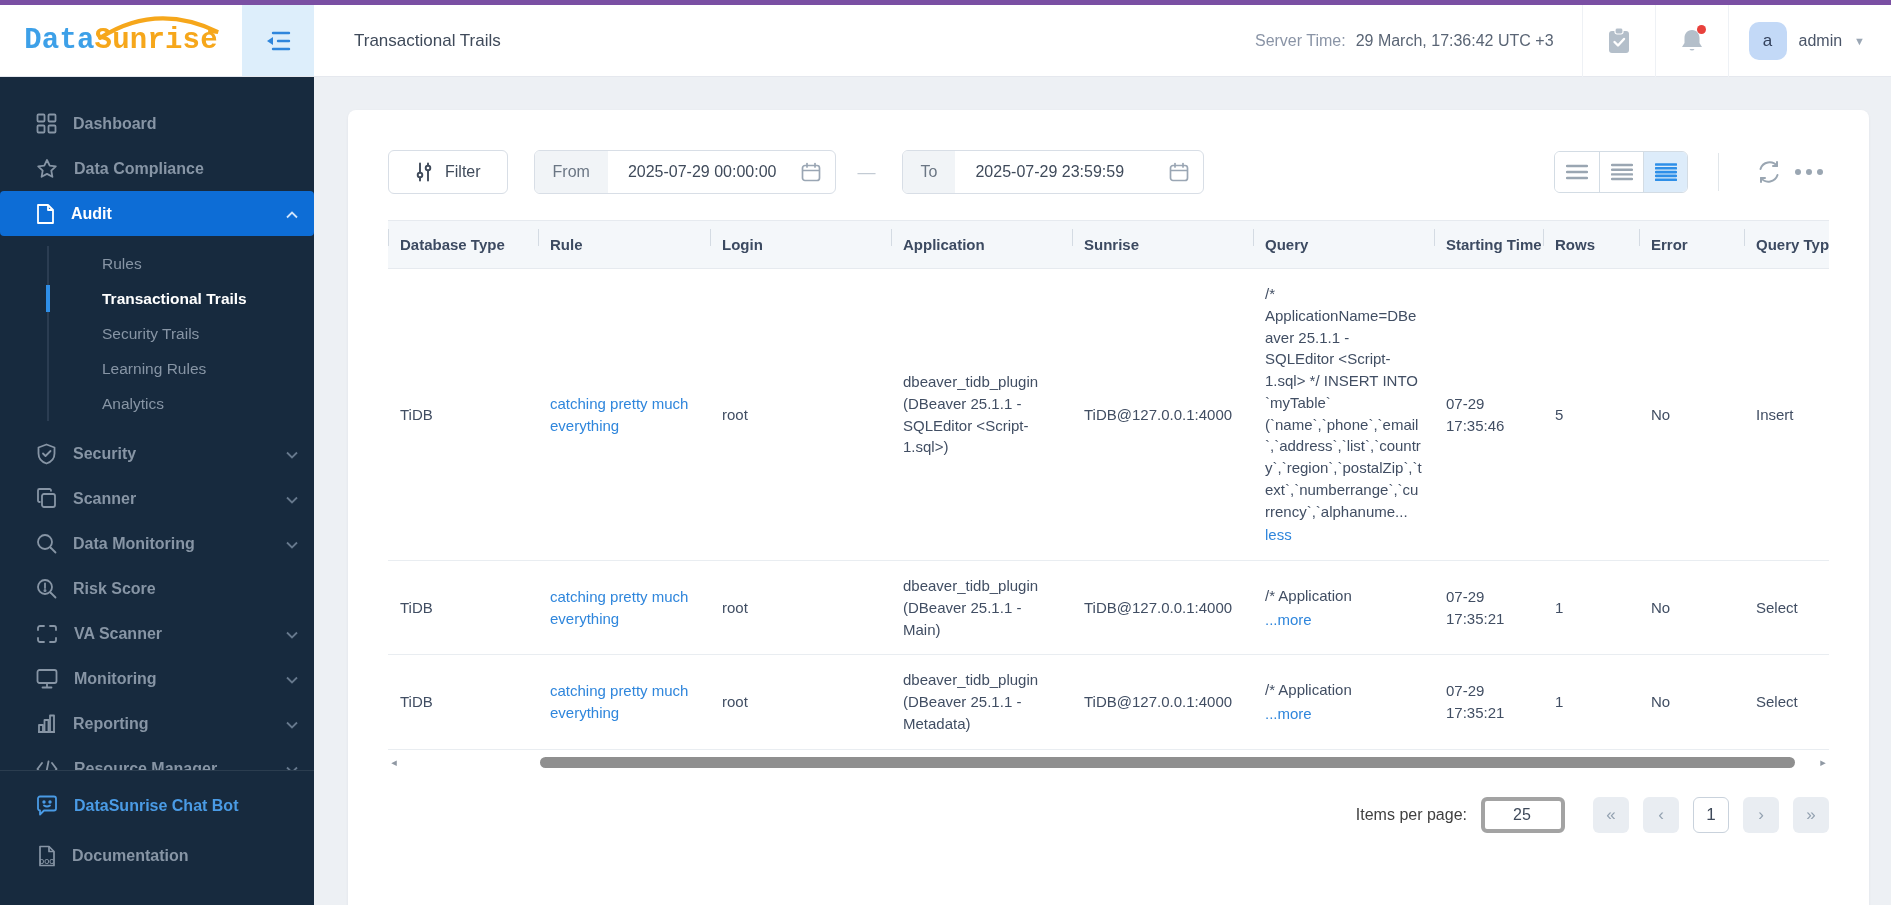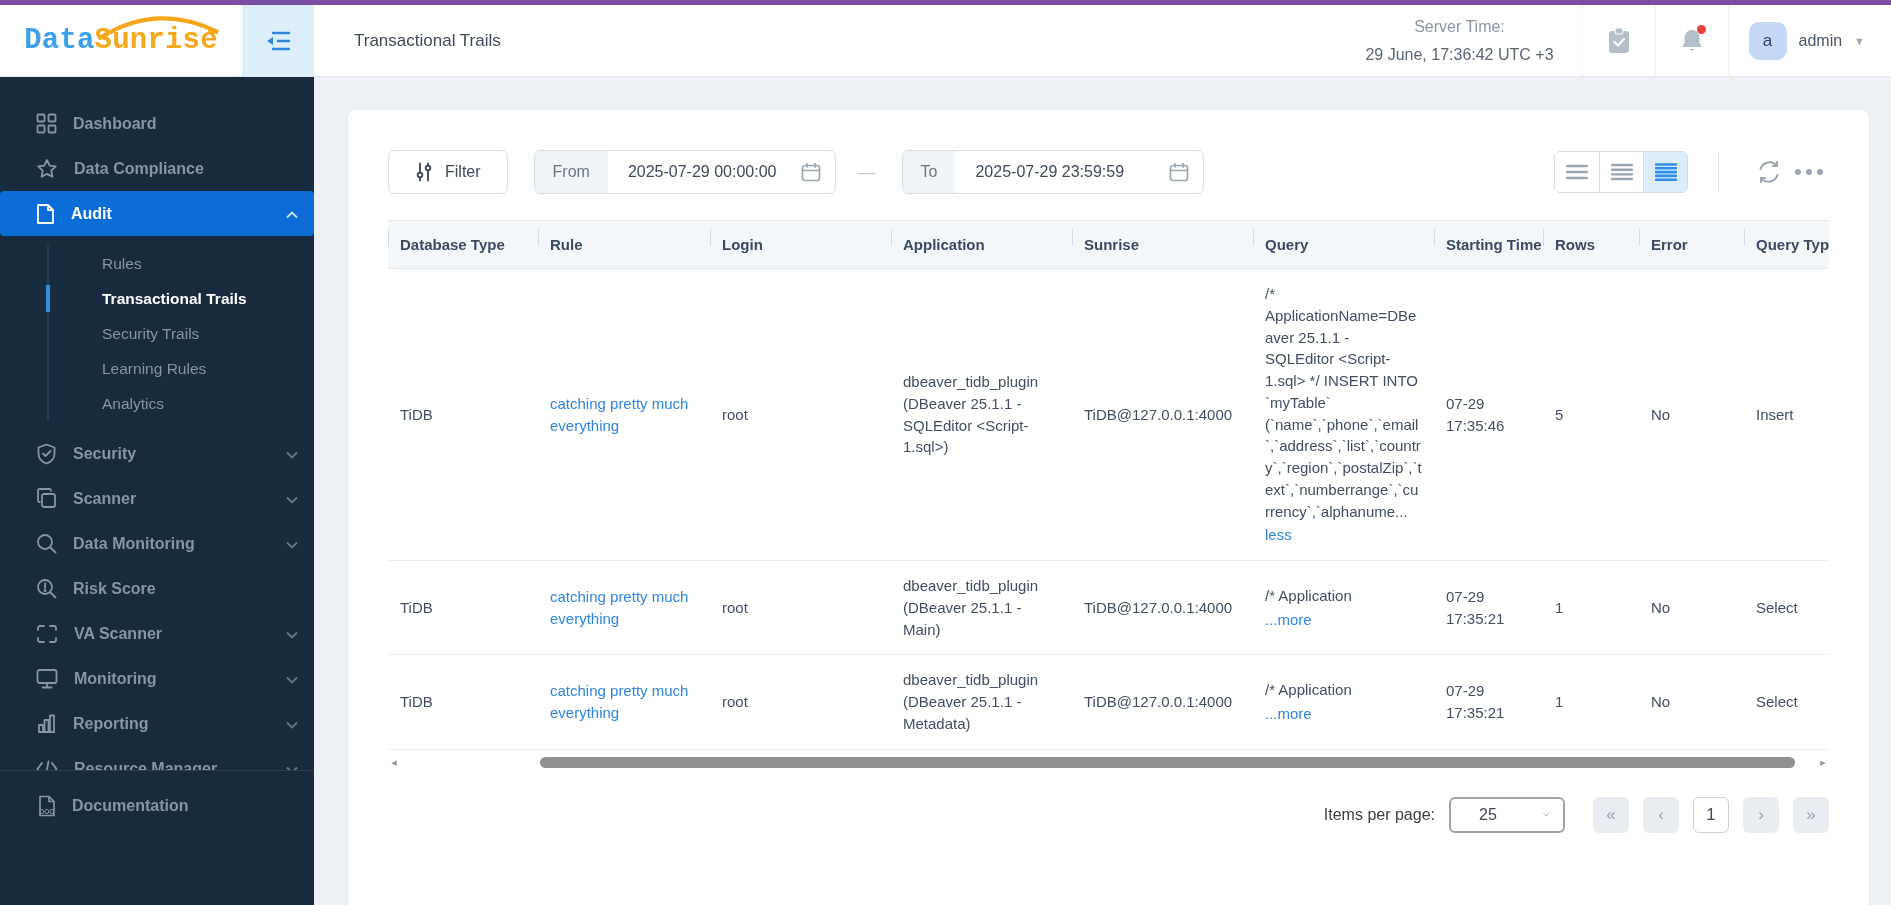--- a/index.html
+++ b/index.html
@@ -12,21 +12,21 @@
   
   .header { height:72px; background:#fff; display:flex; align-items:stretch; border-bottom:1px solid #e5e8ee; position:relative; z-index:5; }
   .logo { width:242px; display:flex; align-items:center; justify-content:center; position:relative; cursor:pointer; }
   .logo-text { font-size:29px; font-weight:bold; letter-spacing:.2px; position:relative;font-family:Liberation Mono, monospace; }
   .logo-data { color:#3da0e8; }
   .logo-sunrise { color:#f6a71b; }
   .logo-arc { position:absolute; left:72px; top:-16px; pointer-events:none; }
   .collapse-btn { width:72px; background:#ddeefb; display:flex; align-items:center; justify-content:center; cursor:pointer; }
   .page-title { font-size:17px; color:#3f4a5a; display:flex; align-items:center; margin-left:40px; }
   .header-right { margin-left:auto; display:flex; align-items:center; }
-  .server-time { display:flex; align-items:center; gap:10px; font-size:16px; margin-right:28px;flex-direction:column; }
+  .server-time { display:flex; align-items:center; gap:10px; font-size:16px; margin-right:28px; }
   .server-time .lbl { color:#8a94a6; }
   .server-time .val { color:#5a6575; }
   .hdr-divider { width:1px; height:72px; background:#eef1f5; }
   .hdr-icon-btn { width:72px; height:72px; display:flex; align-items:center; justify-content:center; cursor:pointer; position:relative; color:#b4bfca; }
   .red-dot { position:absolute; top:20px; right:22px; width:9px; height:9px; border-radius:50%; background:#e8413c; }
   .user-chip { display:flex; align-items:center; gap:12px; padding:0 26px 0 20px; cursor:pointer; }
   .avatar { width:38px; height:38px; border-radius:10px; background:#c3d9f7; color:#33415c; font-size:17px; display:flex; align-items:center; justify-content:center; }
   .user-name { font-size:16px; color:#4a5568; }
   .chev { color:#9aa6b4; font-size:11px; }
 
@@ -87,21 +87,21 @@
 
   
   .hscroll { margin-top:5px; width:1441px; height:16px; position:relative; display:flex; align-items:center; }
   .hs-arrow { color:#8f98a3; font-size:11px; width:12px; flex:none; display:flex; justify-content:center; cursor:pointer; }
   .hs-track { flex:1; height:11px; position:relative; }
   .hs-thumb { position:absolute; left:140px; width:1255px; top:0; height:11px; border-radius:6px; background:#8f8f8f; cursor:grab; }
 
   
   .pager { margin-top:26px; display:flex; align-items:center; justify-content:flex-end; gap:14px; }
   .pp-label { font-size:16px; color:#404040; }
-  .pp-select { width:116px; height:36px; border:2px solid #a3a3a3; border-radius:6px; display:flex; align-items:center; justify-content:space-between; padding:0 14px 0 28px; font-size:16px; color:#3f4a5a; cursor:pointer; background:#fff; margin-right:14px;gap:46px; }
+  .pp-select { width:84px; height:36px; border:4px solid #a3a3a3; border-radius:6px; display:flex; align-items:center; justify-content:space-between; padding:0 14px 0 28px; font-size:16px; color:#3f4a5a; cursor:pointer; background:#fff; margin-right:14px;gap:46px; }
   .pg-btn { width:36px; height:36px; border-radius:6px; background:#e9edf2; color:#93a1b0; display:flex; align-items:center; justify-content:center; font-size:17px; cursor:pointer; border:1px solid transparent; }
   .pg-btn.current { background:#fff; border:1px solid #c9d2dc; color:#3f4a5a; }
 </style>
 </head>
 <body>
 
 <div class="stripe"></div>
 
 <div class="header">
   <div class="logo">
@@ -119,21 +119,21 @@
           <line x1="13" y1="11" x2="24" y2="11"></line>
           <line x1="8" y1="19" x2="24" y2="19"></line>
         </g>
         <path d="M8 7 L2 11 L8 15 Z" fill="#2f86dc"></path>
       </svg>
   </div>
   <div class="page-title">Transactional Trails</div>
   <div class="header-right">
     <div class="server-time">
       <span class="lbl">Server Time:</span>
-      <span class="val">29 June, 17:36:42  UTC +3</span>
+      <span class="val">29 March, 17:36:42  UTC +3</span>
     </div>
     <div class="hdr-divider"></div>
     <div class="hdr-icon-btn">
       <svg width="22" height="26" viewBox="0 0 22 26">
           <rect x="1" y="3" width="20" height="22" rx="3" fill="#b4bfca"></rect>
           <rect x="7" y="0" width="8" height="6" rx="2" fill="#b4bfca" stroke="#fff" stroke-width="1.2"></rect>
           <path d="M6.5 14 l3.5 3.5 L16 11" fill="none" stroke="#fff" stroke-width="2.4" stroke-linecap="round" stroke-linejoin="round"></path>
         </svg>
     </div>
     <div class="hdr-divider"></div>
@@ -279,20 +279,29 @@
             <path d="M16 3 L20.5 9 L16 15"></path>
             <path d="M12.5 1.5 L9.5 16.5"></path>
           </svg>
         <span>Resource Manager</span>
         <span class="exp"><svg width="12" height="8" viewBox="0 0 12 8" fill="none" stroke="currentColor" stroke-width="1.8">
               <path d="M1 1.5 L6 6.5 L11 1.5"></path>
             </svg></span>
       </div>
     </div>
     <div class="side-bottom">
+      <div class="b-item chat">
+        <svg width="22" height="22" viewBox="0 0 22 22" fill="none" stroke="currentColor" stroke-width="1.8" stroke-linejoin="round">
+            <path d="M2 3.5 a2 2 0 0 1 2 -2 h14 a2 2 0 0 1 2 2 v10 a2 2 0 0 1 -2 2 h-10 l-4 4 v-4 h-0 a2 2 0 0 1 -2 -2 Z"></path>
+            <circle cx="8" cy="7" r="0.8" fill="currentColor"></circle>
+            <circle cx="14" cy="7" r="0.8" fill="currentColor"></circle>
+            <path d="M8 10.5 q3 2 6 0" stroke-linecap="round"></path>
+          </svg>
+        <span>DataSunrise Chat Bot</span>
+      </div>
       <div class="b-item doc">
         <svg width="20" height="22" viewBox="0 0 20 22" fill="none" stroke="currentColor" stroke-width="1.7" stroke-linejoin="round">
             <path d="M4 1.5 h9 l5 5 v14 h-14 Z"></path>
             <path d="M13 1.5 v5 h5"></path>
             <text x="3.5" y="18.5" font-size="6.5" font-family="Liberation Sans, sans-serif" font-weight="bold" fill="currentColor" stroke="none">DOC</text>
           </svg>
         <span>Documentation</span>
       </div>
     </div>
   </div>

